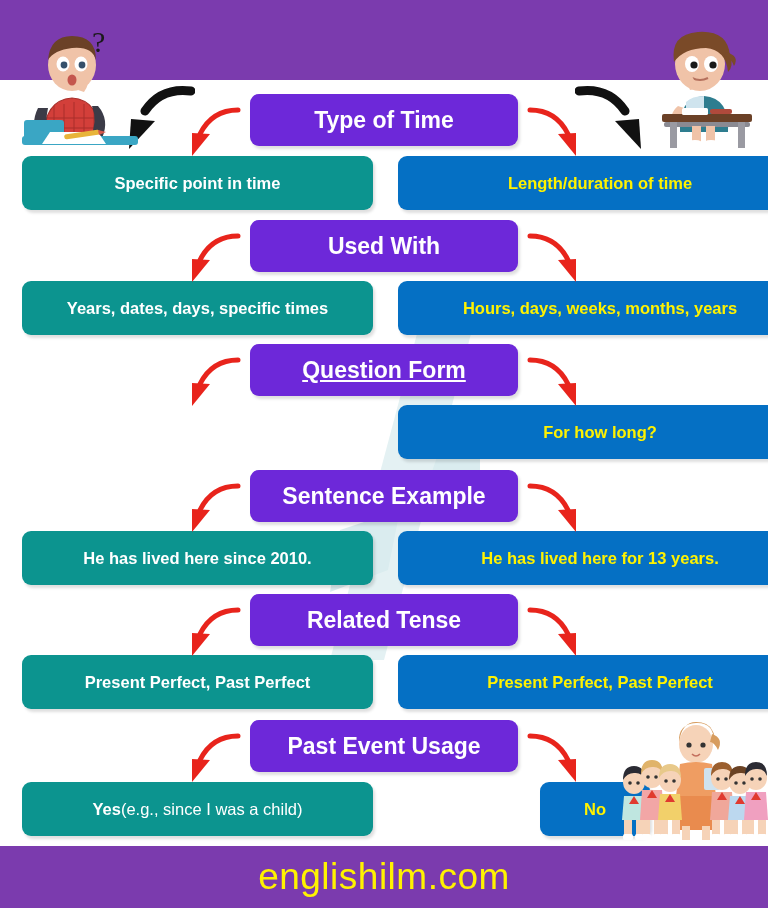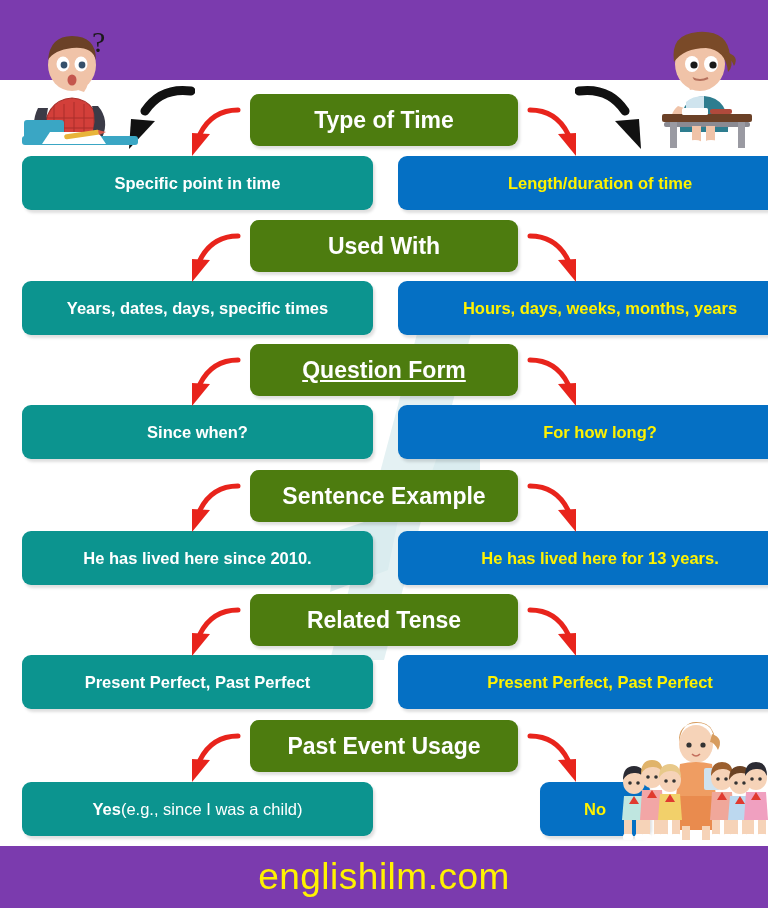--- a/index.html
+++ b/index.html
@@ -55,21 +55,21 @@
   
   .canvas {
     position:absolute; left:0; top:80px; width:768px; height:766px;
     z-index:2;
   }
 
   
   .label-box {
     position:absolute;
     left:250px; width:268px; height:52px;
-    background:#4d7c0f;
+    background:#6d28d9;
     border-radius:9px;
     display:flex; align-items:center; justify-content:center;
     color:#ffffff;
     font-size:23px;
     font-weight:bold;
     z-index:4;
     box-shadow:2px 3px 3px rgba(0,0,0,0.13);
   }
   .pair { position:absolute; left:0; width:768px; height:54px; z-index:3; }
   .cell {
@@ -196,21 +196,20 @@
   <div class="label-box" style="top:264px;text-decoration:underline;">Question Form</div>
   <svg class="arrow" style="left:180px; top:274px; width:62px; height:56px;" viewBox="0 0 62 56">
     <path d="M58 6 Q32 6 20 30" stroke="#E8241C" stroke-width="5" fill="none" stroke-linecap="round"></path>
     <polygon points="12,52 30,30 12,29" fill="#E8241C"></polygon>
   </svg>
   <svg class="arrow" style="left:526px; top:274px; width:62px; height:56px;" viewBox="0 0 62 56">
     <path d="M4 6 Q30 6 42 30" stroke="#E8241C" stroke-width="5" fill="none" stroke-linecap="round"></path>
     <polygon points="50,52 32,30 50,29" fill="#E8241C"></polygon>
   </svg>
   <div class="pair" style="top:325px;">
-    <div class="cell left">Since when?</div>
     <div class="cell right">For how long?</div>
   </div>
 
   <div class="label-box" style="top:390px;">Sentence Example</div>
   <svg class="arrow" style="left:180px; top:400px; width:62px; height:56px;" viewBox="0 0 62 56">
     <path d="M58 6 Q32 6 20 30" stroke="#E8241C" stroke-width="5" fill="none" stroke-linecap="round"></path>
     <polygon points="12,52 30,30 12,29" fill="#E8241C"></polygon>
   </svg>
   <svg class="arrow" style="left:526px; top:400px; width:62px; height:56px;" viewBox="0 0 62 56">
     <path d="M4 6 Q30 6 42 30" stroke="#E8241C" stroke-width="5" fill="none" stroke-linecap="round"></path>

